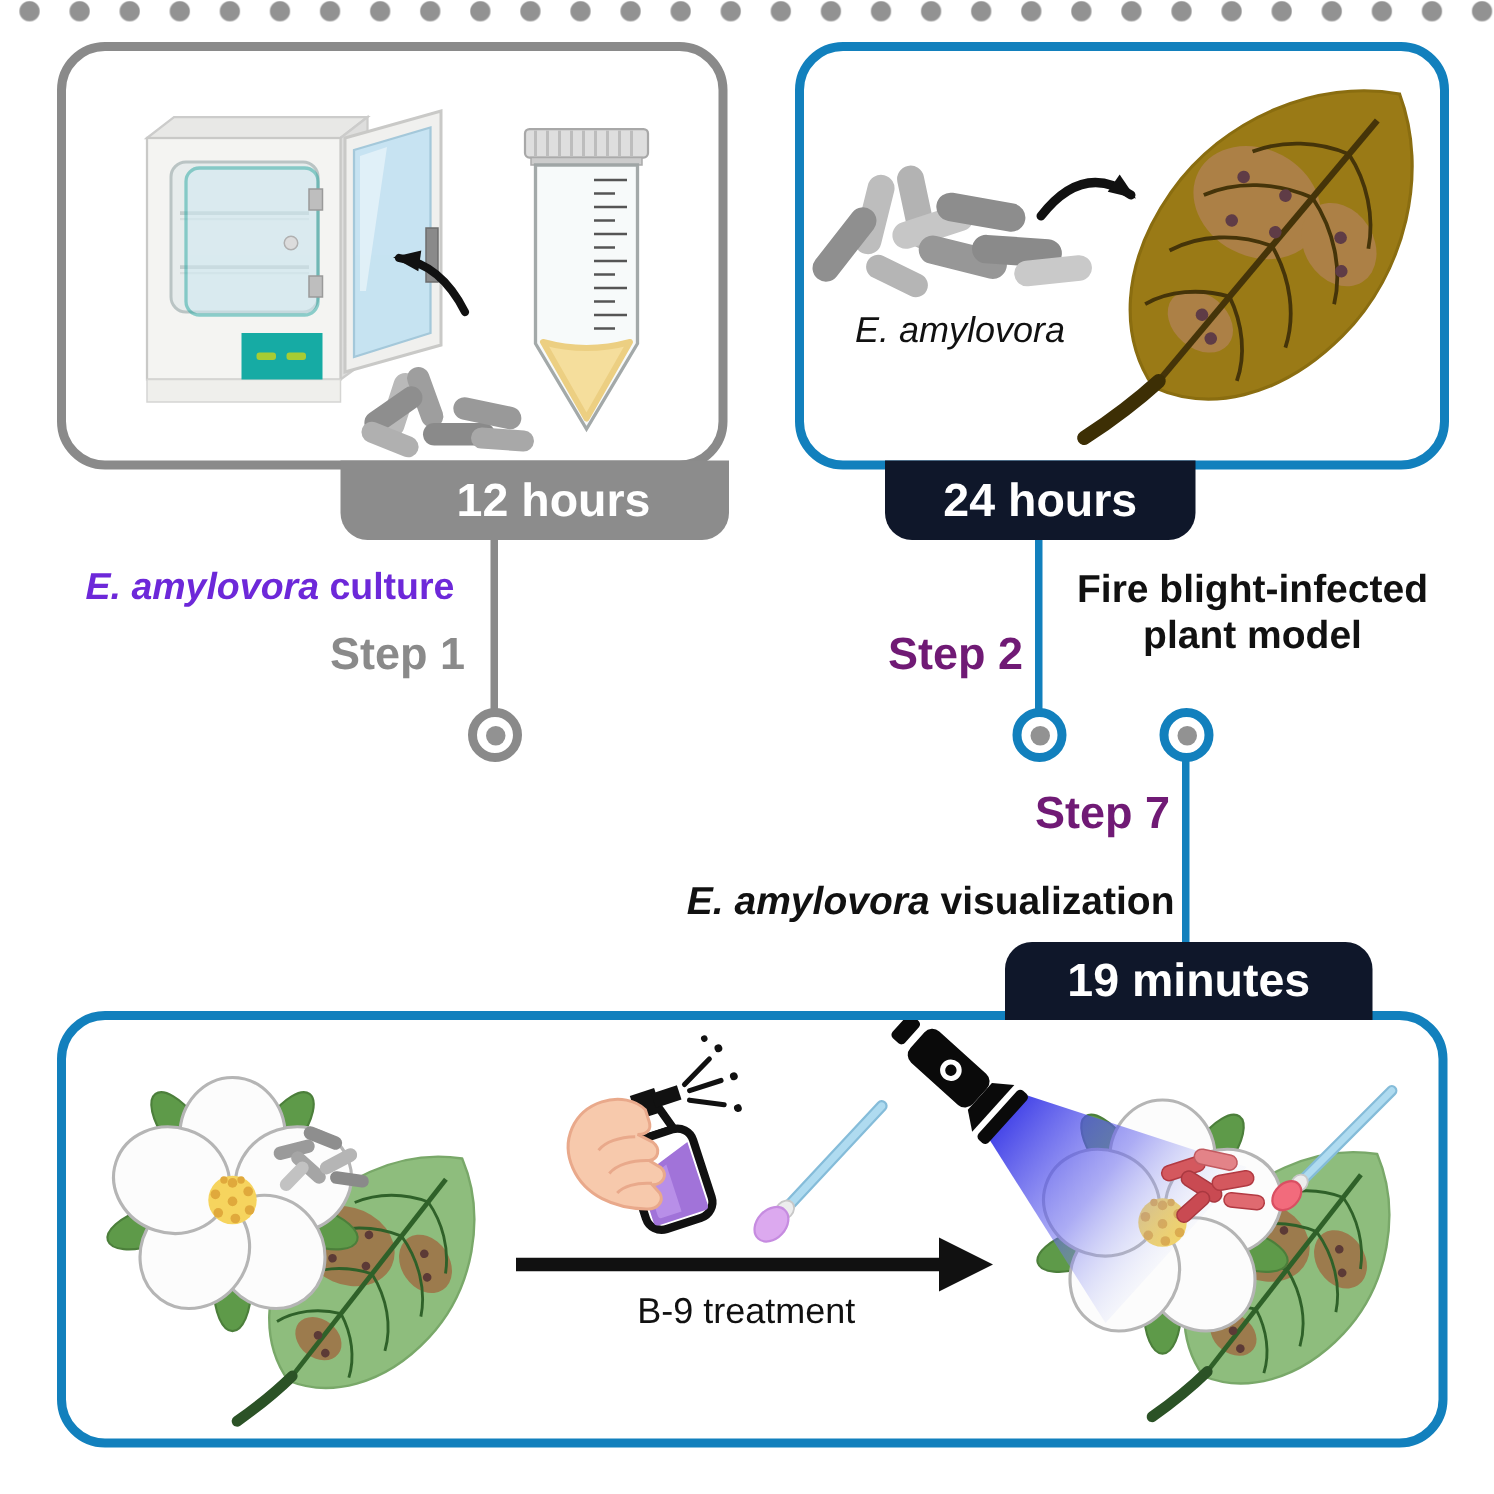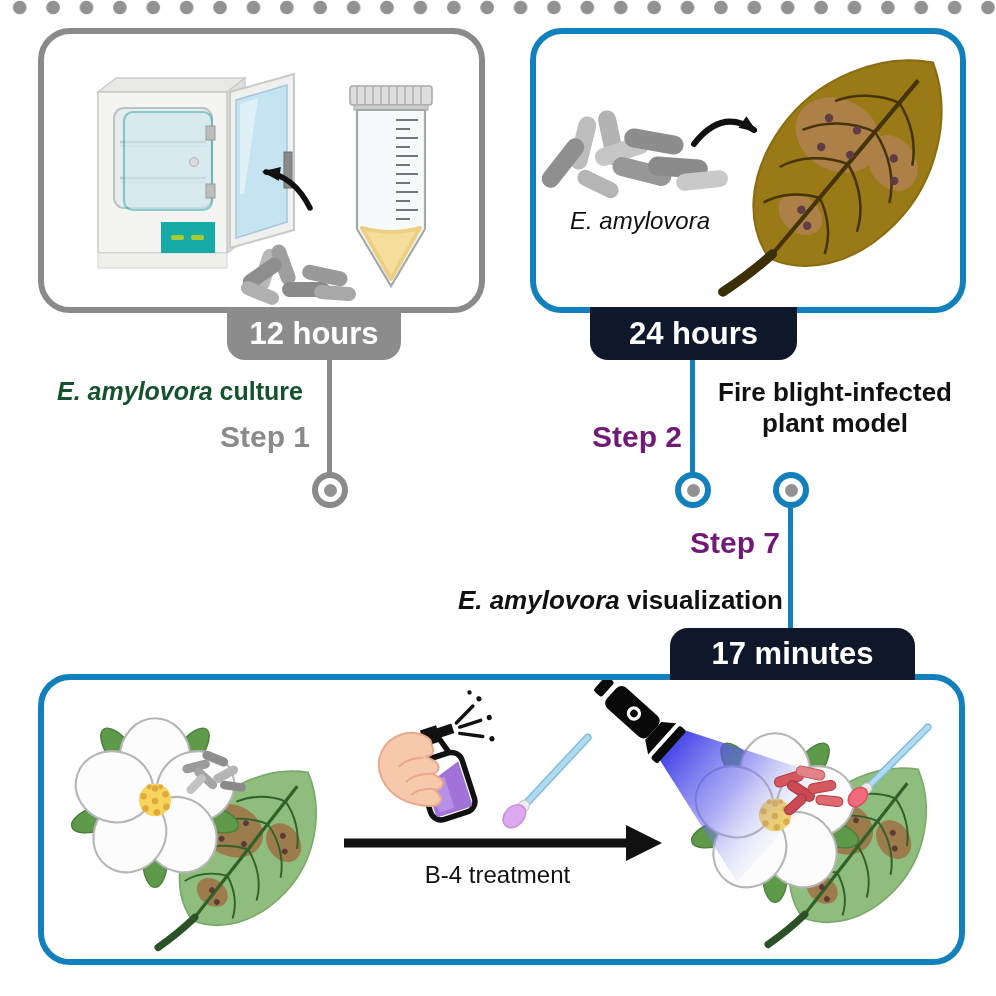--- a/index.html
+++ b/index.html
@@ -21,21 +21,21 @@
     background-size:33.4px 15px;background-position:3px 0;}
   .ring{position:absolute;width:36px;height:36px;border-radius:50%;background:#fff;
     box-sizing:border-box;z-index:3;display:flex;align-items:center;justify-content:center;}
   .ring.gray{border:6px solid #8a8a8a;}
   .ring.blue{border:6px solid #1280bd;}
   .ring .dot{width:13px;height:13px;border-radius:50%;background:#929292;}
   .steplbl{position:absolute;font-weight:bold;font-size:30px;z-index:2;}
   .steplbl.gray{color:#8a8a8a;}
   .steplbl.blue{color:#701a75;}
   .caption{position:absolute;font-weight:bold;z-index:2;}
-  .caption.gray{color:#14532d;font-size:25px;}
+  .caption.gray{color:#6d28d9;font-size:25px;}
   .caption.black{color:#111;font-size:26px;line-height:31px;}
   .it{font-style:italic;}
   .inlabel{position:absolute;color:#111;z-index:4;text-align:center;}
   svg{position:absolute;left:0;top:0;}
 </style>
 </head>
 <body>
 
 <div class="panel gray" style="left:38px;top:28px;width:447px;height:285px;">
   <svg width="435" height="273" viewBox="0 0 435 273">
@@ -164,28 +164,28 @@
           <circle cx="44" cy="-16" r="4"></circle>
         <circle cx="-6" cy="62" r="4"></circle>
           <circle cx="8" cy="70" r="4"></circle>
       </g>
     </g>
   </svg>
 </div>
 
 <div class="inlabel it" style="left:545px;top:207px;width:190px;font-size:24px;">E. amylovora</div>
 
-<div class="badge gray bottom-round" style="left:227px;top:307px;width:174px;height:53px;">
+<div class="badge gray bottom-round" style="left:227px;top:307px;width:234px;height:53px;padding-left:25px;">
   <span>12 hours</span>
 </div>
 <div class="badge blue bottom-round" style="left:590px;top:307px;width:207px;height:53px;">
   <span>24 hours</span>
 </div>
 <div class="badge blue top-round" style="left:670px;top:628px;width:245px;height:52px;">
-  <span>17 minutes</span>
+  <span>19 minutes</span>
 </div>
 
 <div class="vline gray" style="left:327px;top:360px;height:114px;"></div>
 <div class="vline blue" style="left:690px;top:360px;height:114px;"></div>
 <div class="vline blue" style="left:788px;top:506px;height:123px;"></div>
 
 <div class="dots"></div>
 <div class="ring gray" style="left:312px;top:472px;">
     <div class="dot"></div>
   </div>
@@ -355,13 +355,13 @@
     </g>
 
     <g transform="translate(886,45) rotate(135)">
       <rect x="0" y="-3" width="88" height="6" rx="3" fill="#afdbf0" stroke="#85bcd9" stroke-width="1.5"></rect>
       <ellipse cx="90" cy="0" rx="6" ry="5" fill="#ededed" stroke="#c8c8c8" stroke-width="1.2"></ellipse>
       <ellipse cx="102" cy="0" rx="11" ry="8" fill="#f26b7c" stroke="#d94f62" stroke-width="1.5"></ellipse>
     </g>
   </svg>
 </div>
 
-<div class="inlabel" style="left:390px;top:861px;width:215px;font-size:24px;">B-4 treatment</div>
+<div class="inlabel" style="left:390px;top:861px;width:215px;font-size:24px;">B-9 treatment</div>
 
 </body></html>

